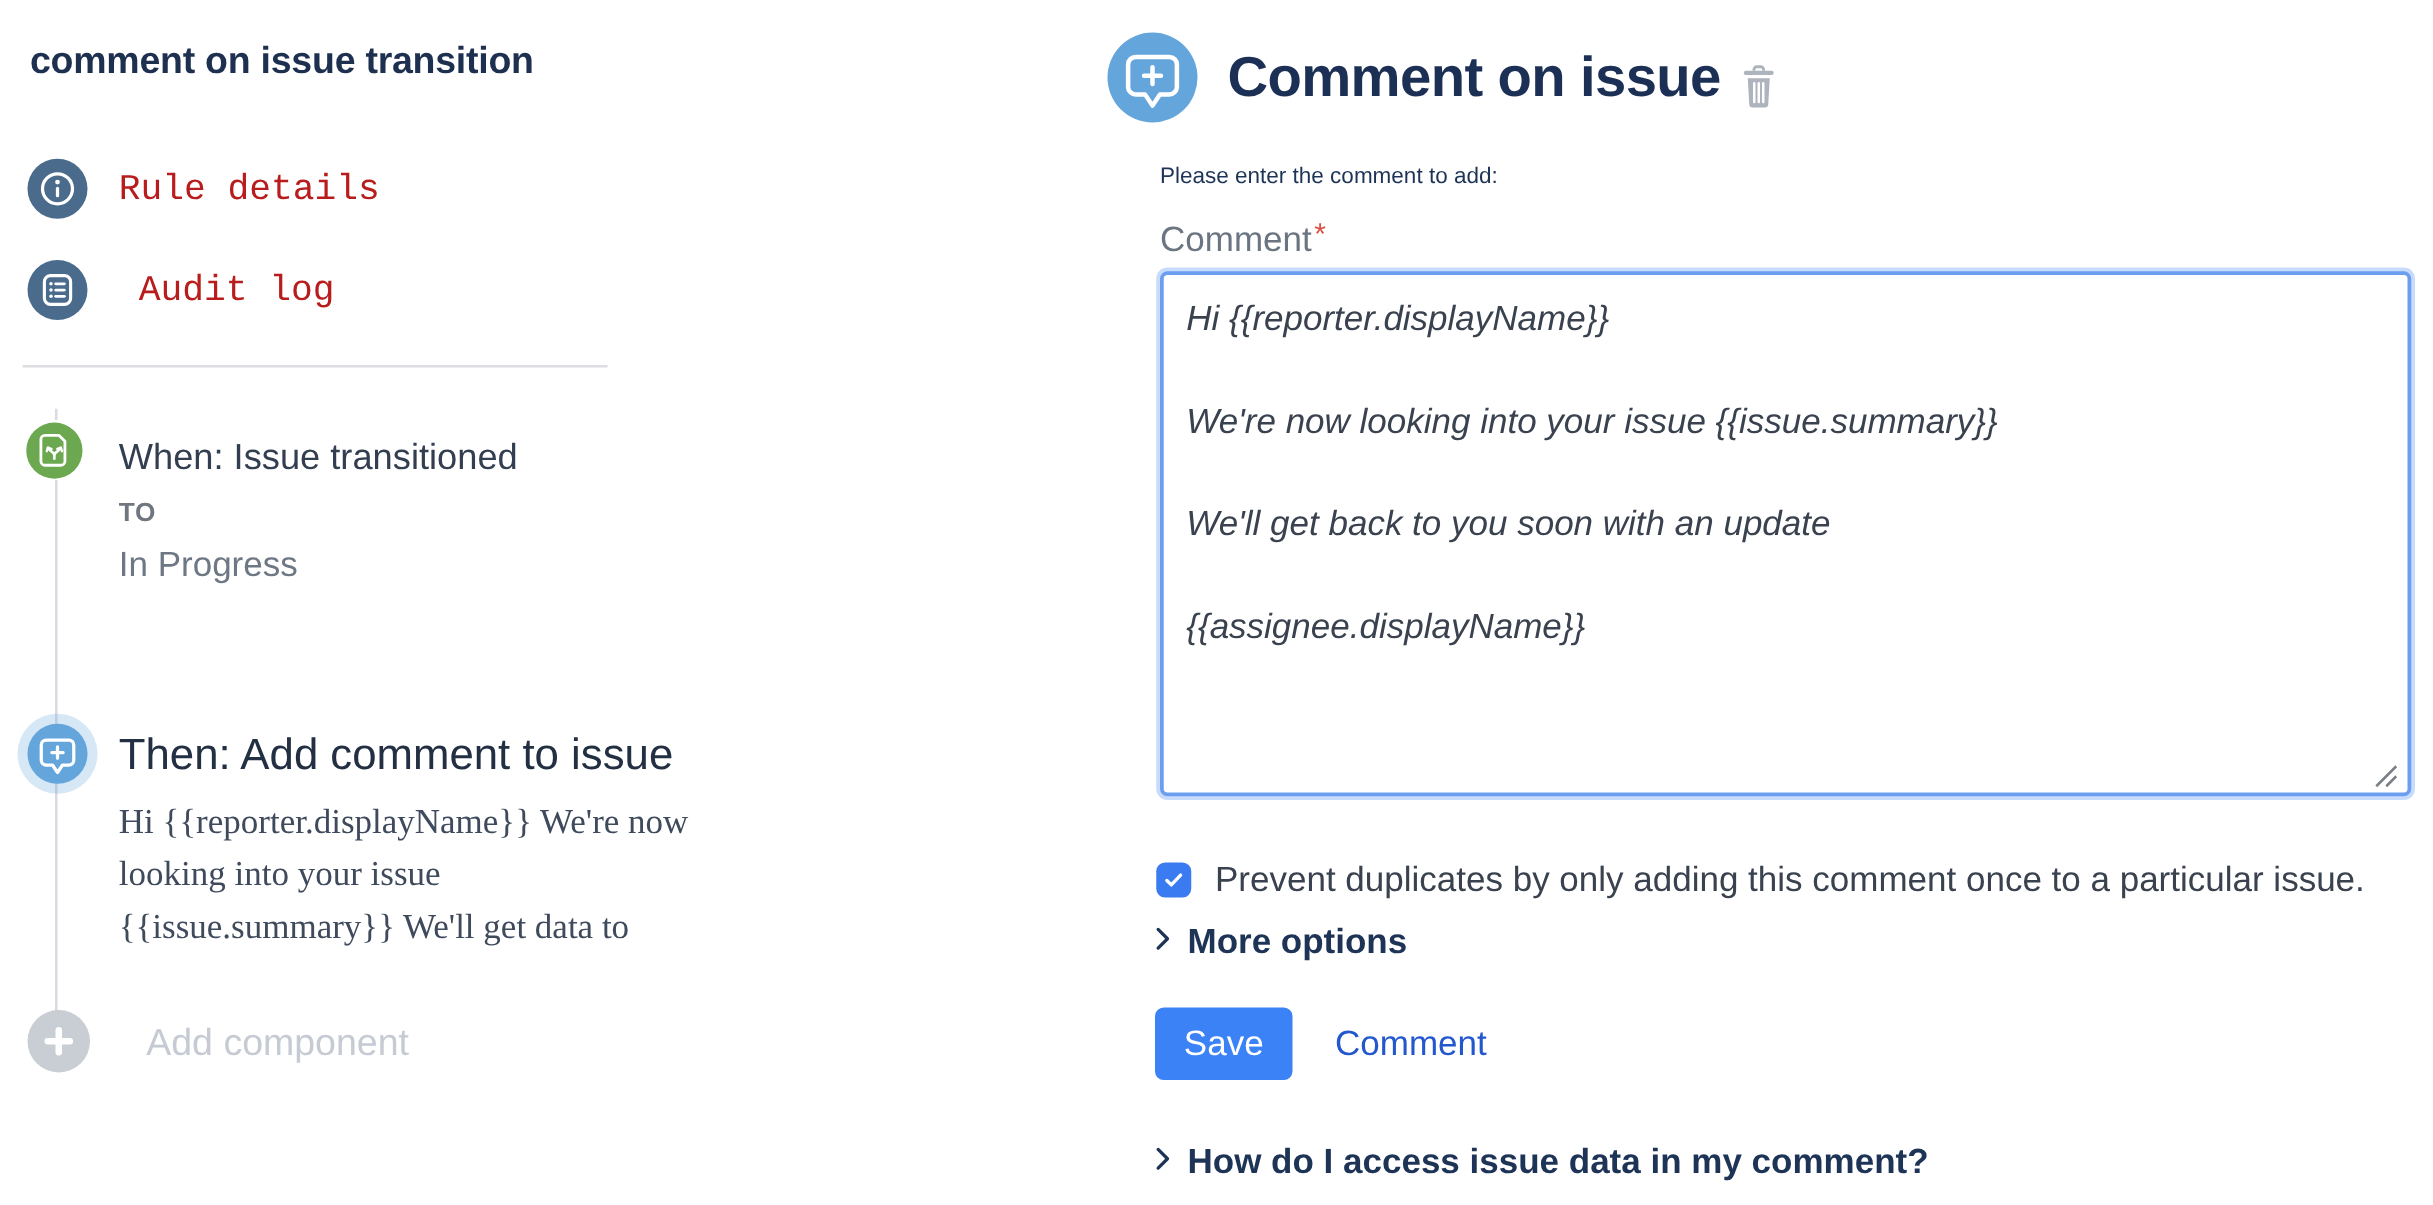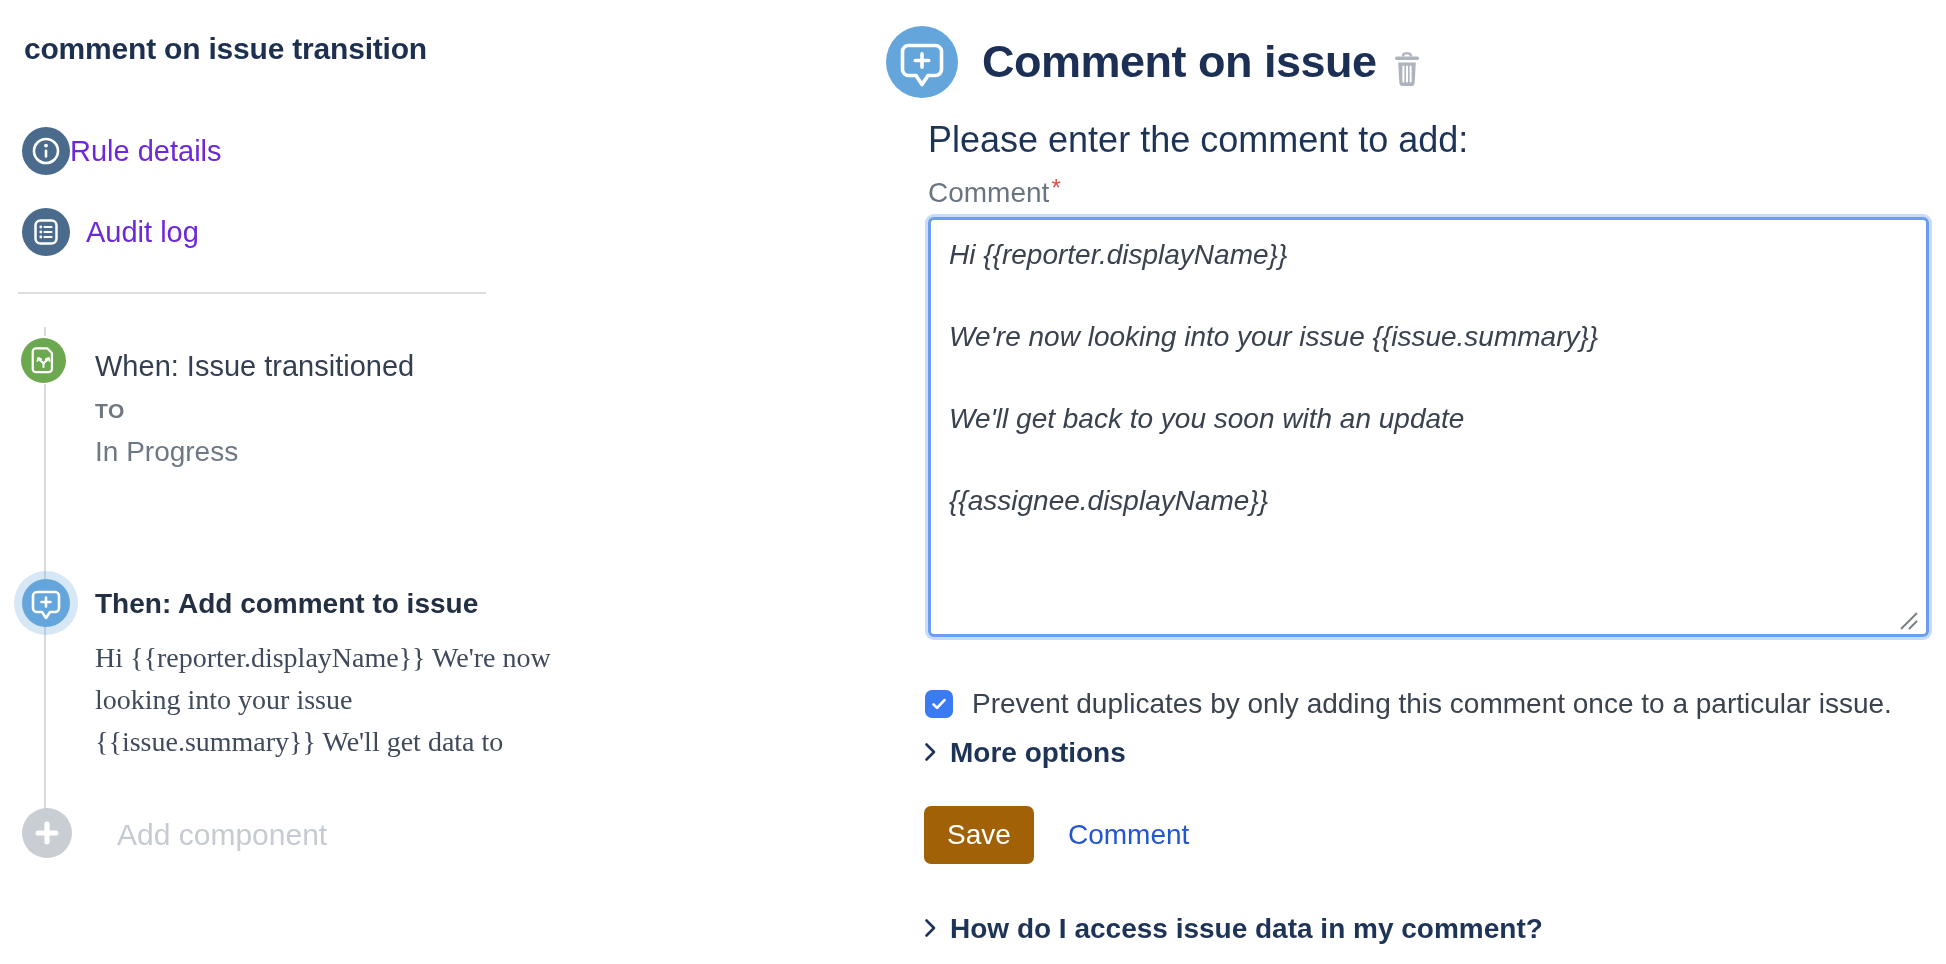--- a/index.html
+++ b/index.html
@@ -8,69 +8,69 @@
   .stage { position:relative; width:1946px; height:964px; background:#fff; overflow:hidden; }
 
   
   .rule-title { position:absolute; left:24px; top:30px; font-size:30px; line-height:38px; font-weight:700; color:#1E3050; letter-spacing:-0.2px; }
 
   .nav-row { position:absolute; left:22px; display:flex; align-items:center; cursor:pointer; }
   .nav-row.r1 { top:127px; }
   .nav-row.r2 { top:208px;gap:16px; }
   .circle { border-radius:50%; display:flex; align-items:center; justify-content:center; flex:0 0 auto; }
   .circle.slate { width:48px; height:48px; background:#4A6B8C; }
-  .nav-label { font-size:29px; color:#6d28d9; white-space:nowrap; }
+  .nav-label { margin-left:25px; font-size:29px; color:#b91c1c; white-space:nowrap;font-family:Liberation Mono, monospace; }
 
   .divider { position:absolute; left:18px; top:292px; width:468px; height:2px; background:#DCDEE2; }
 
   .connector { position:absolute; left:44px; width:2px; background:#D8DADF; }
   .connector.stub { top:327px; height:9px; }
   .connector.main { top:384px; height:428px; }
 
   .tl-icon { position:absolute; z-index:2; }
   .when-icon { left:21px; top:338px; width:45px; height:45px; background:#6BA84F; }
   .then-icon { left:22px; top:579px; width:48px; height:48px; background:#64A5DB; box-shadow:0 0 0 8px rgba(109,169,221,0.28); }
   .add-icon  { left:22px; top:808px; width:50px; height:50px; background:#C9CDD4; }
 
   .when-title { position:absolute; left:95px; top:351px; font-size:29px; line-height:30px; color:#333F50; white-space:nowrap; }
   .to-label { position:absolute; left:95px; top:399px; font-size:21px; line-height:24px; font-weight:700; color:#70767F; letter-spacing:0.5px; }
   .in-progress { position:absolute; left:95px; top:437px; font-size:28px; line-height:30px; color:#6E7884; }
 
-  .then-title { position:absolute; left:95px; top:589px; font-size:28px; line-height:30px; font-weight:700; color:#232F42; white-space:nowrap; cursor:pointer; }
+  .then-title { position:absolute; left:95px; top:589px; font-size:35px; line-height:30px; font-weight:400; color:#232F42; white-space:nowrap; cursor:pointer; }
   .then-preview { position:absolute; left:95px; top:637px; font-size:28px; color:#3F4A5C; cursor:pointer;font-family:Liberation Serif, serif; }
   .then-preview div { line-height:42px; white-space:nowrap; }
 
   .add-label { position:absolute; left:117px; top:820px; font-size:30px; line-height:30px; color:#C5CAD3; cursor:pointer; }
 
   
   .hdr-icon { position:absolute; left:886px; top:26px; width:72px; height:72px; background:#64A5DB; }
   .main-title { position:absolute; left:982px; top:36px; font-size:45px; line-height:52px; font-weight:700; color:#1C2F55; letter-spacing:-0.5px; white-space:nowrap; }
   .trash-btn { position:absolute; left:1392px; top:52px; width:30px; height:36px; cursor:pointer; }
 
-  .prompt { position:absolute; left:928px; top:124px; font-size:36px; line-height:32px; color:#1E3457; }
+  .prompt { position:absolute; left:928px; top:124px; font-size:18px; line-height:32px; color:#1E3457; }
   .field-label { position:absolute; left:928px; top:172px; font-size:28px; line-height:32px; color:#6B7582; }
   .req { color:#DE4C3F; font-size:24px; vertical-align:6px; margin-left:2px; }
 
   .comment-box { position:absolute; left:928px; top:217px; width:1001px; height:420px;
       border:3px solid #6C9EF0; border-radius:6px; box-shadow:0 0 0 3px #C9DBFC;
       padding:14px 18px; font-family:"Liberation Sans", sans-serif; font-size:28px; line-height:41px;
       color:#39424E; resize:none; outline:none; background:#fff;font-style:italic; }
   .resize-handle { position:absolute; left:1896px; top:608px; width:26px; height:26px; cursor:nwse-resize; }
 
   .check-row { position:absolute; left:925px; top:688px; display:flex; align-items:center; cursor:pointer; }
   .checkbox { width:28px; height:28px; border-radius:7px; background:#3B7BF2; display:flex; align-items:center; justify-content:center; flex:0 0 auto; }
   .check-label { margin-left:19px; font-size:28px; line-height:32px; color:#39424E; white-space:nowrap; }
 
   .disclosure { display:flex; align-items:center; cursor:pointer; }
   .more-options { position:absolute; left:923px; top:737px; }
   .help-link { position:absolute; left:923px; top:913px; }
   .disclosure .txt { margin-left:13px; font-size:28px; line-height:32px; font-weight:700; color:#1E3457; white-space:nowrap; }
   .chev { margin-top:1px; }
 
-  .save-btn { position:absolute; left:924px; top:806px; width:110px; height:58px; background:#a16207; border:none; border-radius:7px;
+  .save-btn { position:absolute; left:924px; top:806px; width:110px; height:58px; background:#3b82f6; border:none; border-radius:7px;
       color:#fff; font-family:"Liberation Sans", sans-serif; font-size:28px; font-weight:500; cursor:pointer; }
   .cancel-link { position:absolute; left:1064px; top:806px; height:58px; line-height:58px; font-size:28px; color:#2257CE; cursor:pointer; padding:0 4px; }
 </style>
 </head>
 <body>
 
 <div class="stage">
 
   <div class="rule-title">comment on issue transition</div>
 

